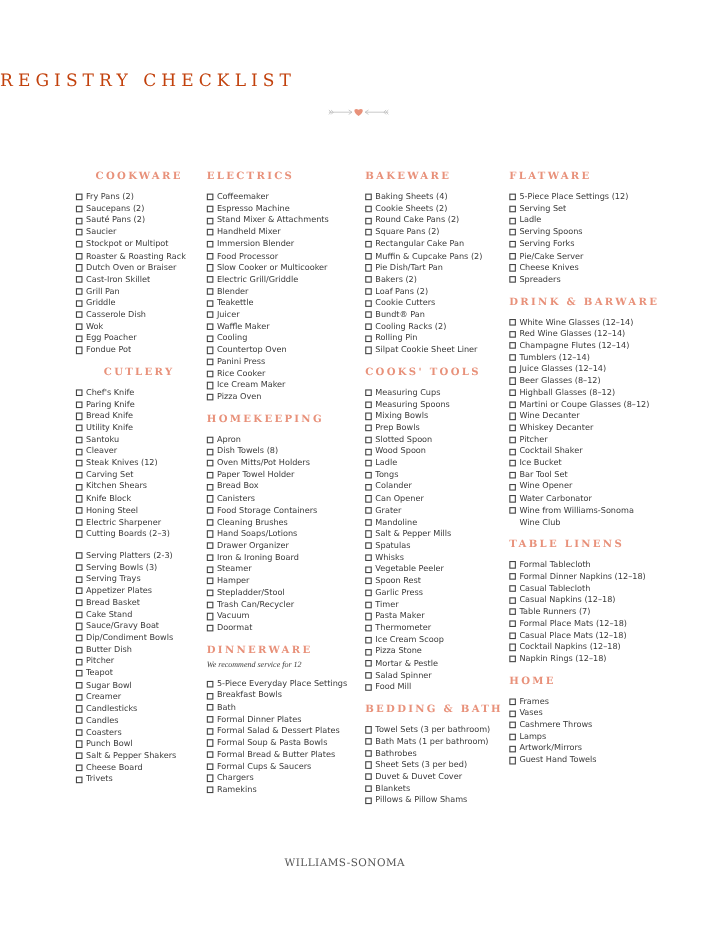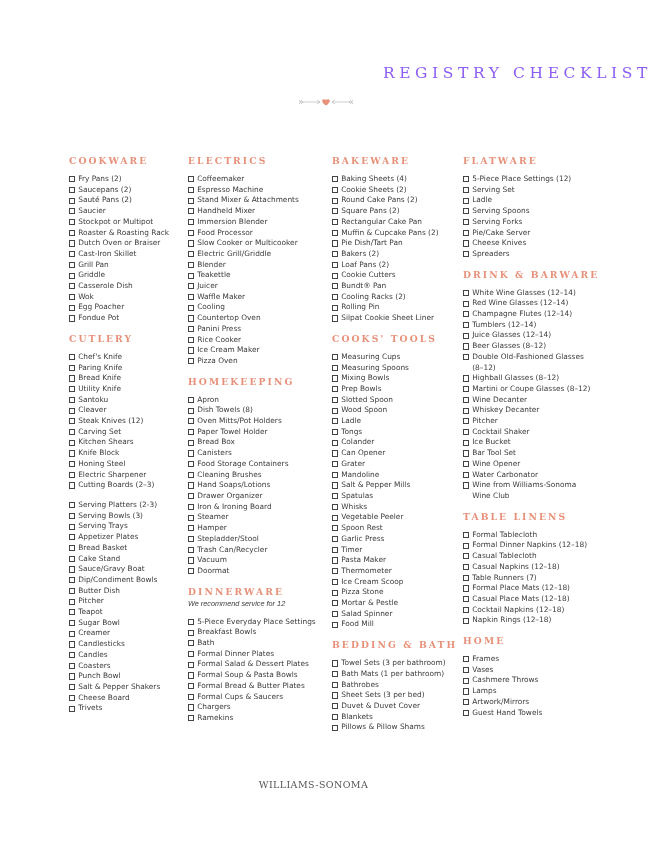--- a/index.html
+++ b/index.html
@@ -1,38 +1,38 @@
 <!DOCTYPE html>
 <html><head>
   <meta charset="utf-8">
   <style>
     * { box-sizing: border-box; margin: 0; padding: 0; }
     html, body { width: 652px; height: 846px; background: #ffffff; overflow: hidden; }
     body { position: relative; font-family: "DejaVu Sans", sans-serif; color: #3a3a3a; }
     .title {
-      position: absolute; top: 64px; left: 0; width: 652px; text-align: right;
+      position: absolute; top: 64px; left: 0; width: 652px; text-align: left;
       font-family: "DejaVu Serif", serif; font-size: 15.5px; letter-spacing: 4.6px;
-      color: #8b5cf6; font-weight: normal;
+      color: #c2410c; font-weight: normal;
     }
     .divider {
       position: absolute; top: 96px; left: 296px; width: 60px; height: 12px;
     }
     .col { position: absolute; top: 155px; }
-    .col1 { left: 69px; width: 115px; }
+    .col1 { left: 69px; width: 115px; text-align: center; }
     .col2 { left: 188px; width: 140px; }
     .col3 { left: 332px; width: 128px; }
     .col4 { left: 463px; width: 150px; }
     .section { margin-bottom: 9px; }
     .sec-title {
       font-family: "DejaVu Serif", serif; font-size: 9.2px; font-weight: bold;
       letter-spacing: 2.1px; color: #e8917a; line-height: 11px; margin-bottom: 8px;
       text-transform: uppercase;
     }
     .sec-note {
-      font-family: Liberation Sans, sans-serif; font-style: italic; font-size: 7.3px;
+      font-family: Liberation Serif, serif; font-style: italic; font-size: 7.3px;
       color: #3a3a3a; margin-top: -6px; margin-bottom: 8px; line-height: 10px;
     }
     ul { list-style: none; }
     li {
       font-size: 7.4px; line-height: 10.7px; color: #3a3a3a; display: flex;
       align-items: flex-start; white-space: nowrap;
     }
     .cb {
       display: inline-block; width: 6.2px; height: 6.2px; border: 0.8px solid #444;
       margin-right: 3px; margin-top: 2.2px; flex: 0 0 auto; background: #fff; cursor: pointer;
@@ -733,24 +733,20 @@
         <li>
           <span class="cb"></span>
           <span class="lbl">Juice Glasses (12–14)</span>
         </li>
         <li>
           <span class="cb"></span>
           <span class="lbl">Beer Glasses (8–12)</span>
         </li>
         <li>
           <span class="cb"></span>
-          <span class="lbl">Double Old-Fashioned Glasses (8–12)</span>
-        </li>
-        <li>
-          <span class="cb"></span>
           <span class="lbl">Highball Glasses (8–12)</span>
         </li>
         <li>
           <span class="cb"></span>
           <span class="lbl">Martini or Coupe Glasses (8–12)</span>
         </li>
         <li>
           <span class="cb"></span>
           <span class="lbl">Wine Decanter</span>
         </li>

